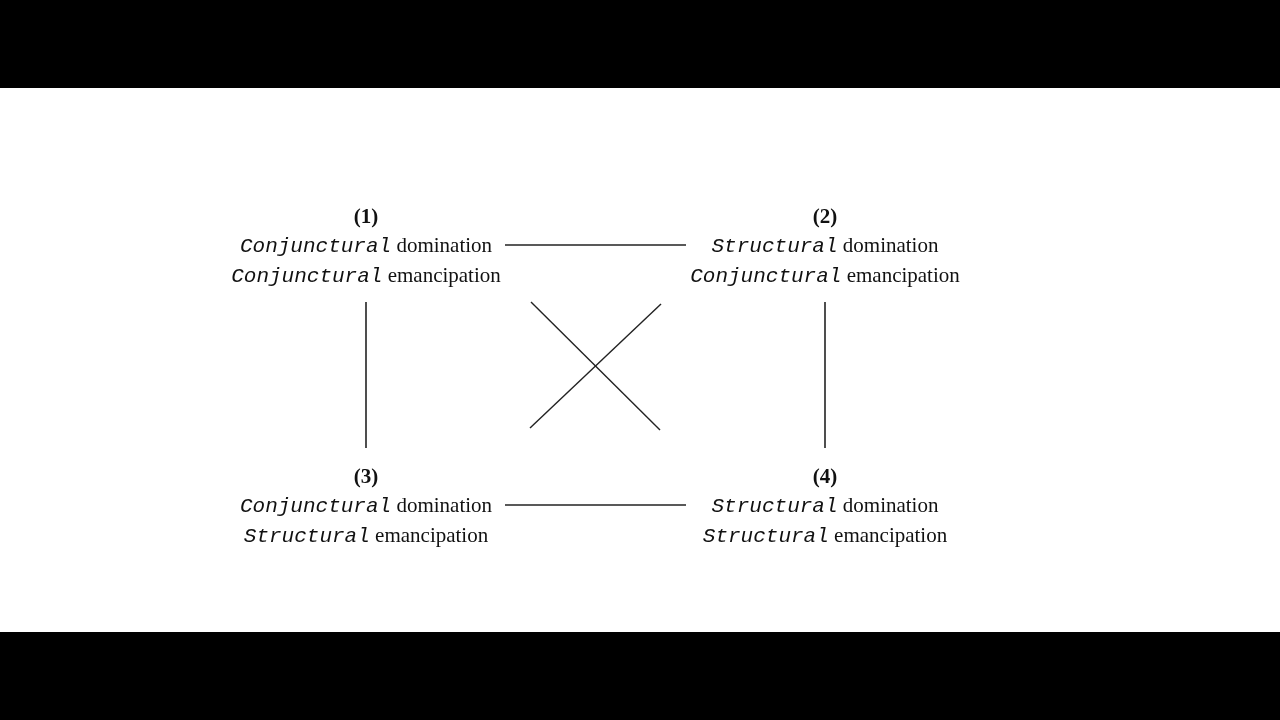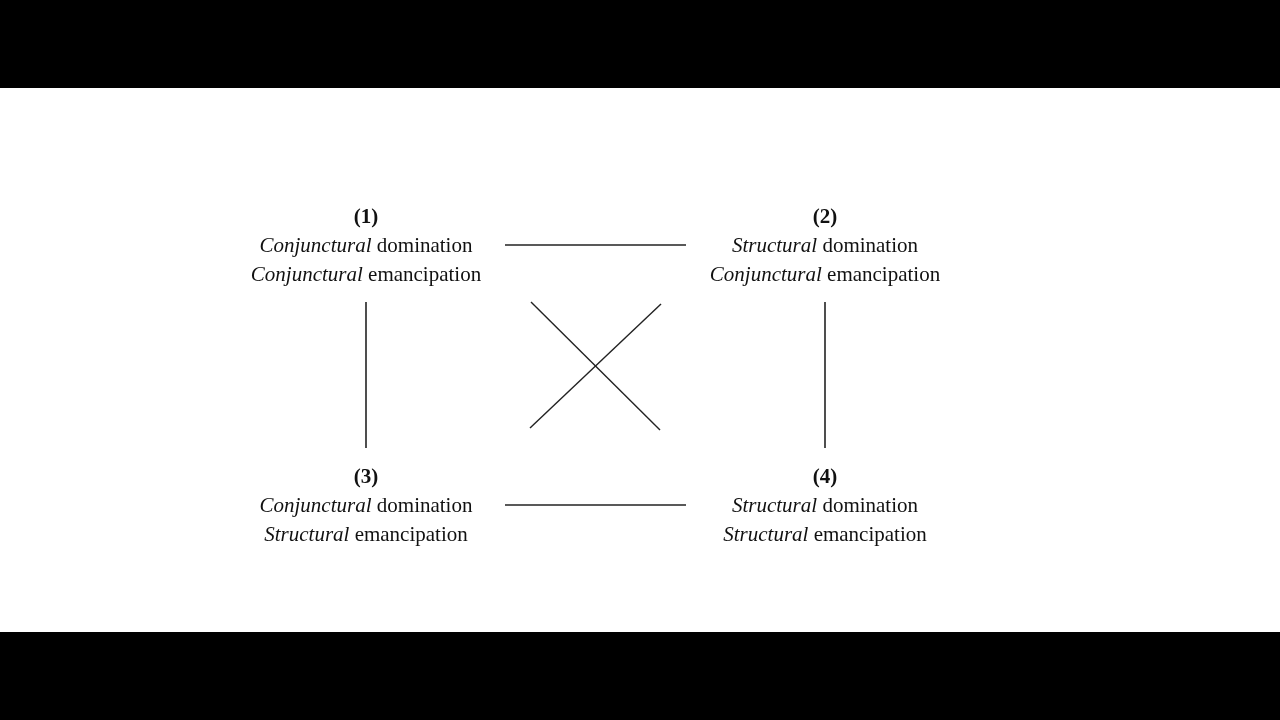--- a/index.html
+++ b/index.html
@@ -11,21 +11,21 @@
     .bar-top { position: absolute; left: 0; top: 0; width: 1280px; height: 88px; background: #000; }
     .bar-bottom { position: absolute; left: 0; top: 632px; width: 1280px; height: 88px; background: #000; }
     .canvas { position: absolute; left: 0; top: 88px; width: 1280px; height: 544px; background: #ffffff; }
     .node {
       position: absolute; width: 320px; text-align: center; color: #111;
       font-family: "Liberation Serif", "DejaVu Serif", serif;
       font-size: 21px; line-height: 29px;
     }
     .node .num { font-weight: bold; display: block; }
     .node .line { display: block; white-space: nowrap; }
-    .node i { font-style: italic; }
+    .node i { font-style: italic; font-family: Liberation Mono, monospace; }
     svg.edges { position: absolute; left: 0; top: 0; width: 1280px; height: 720px; }
   </style>
 </head>
 <body>
 
 <div class="bar-top"></div>
 <div class="canvas"></div>
 <div class="bar-bottom"></div>
 
 <svg class="edges" viewBox="0 0 1280 720">

